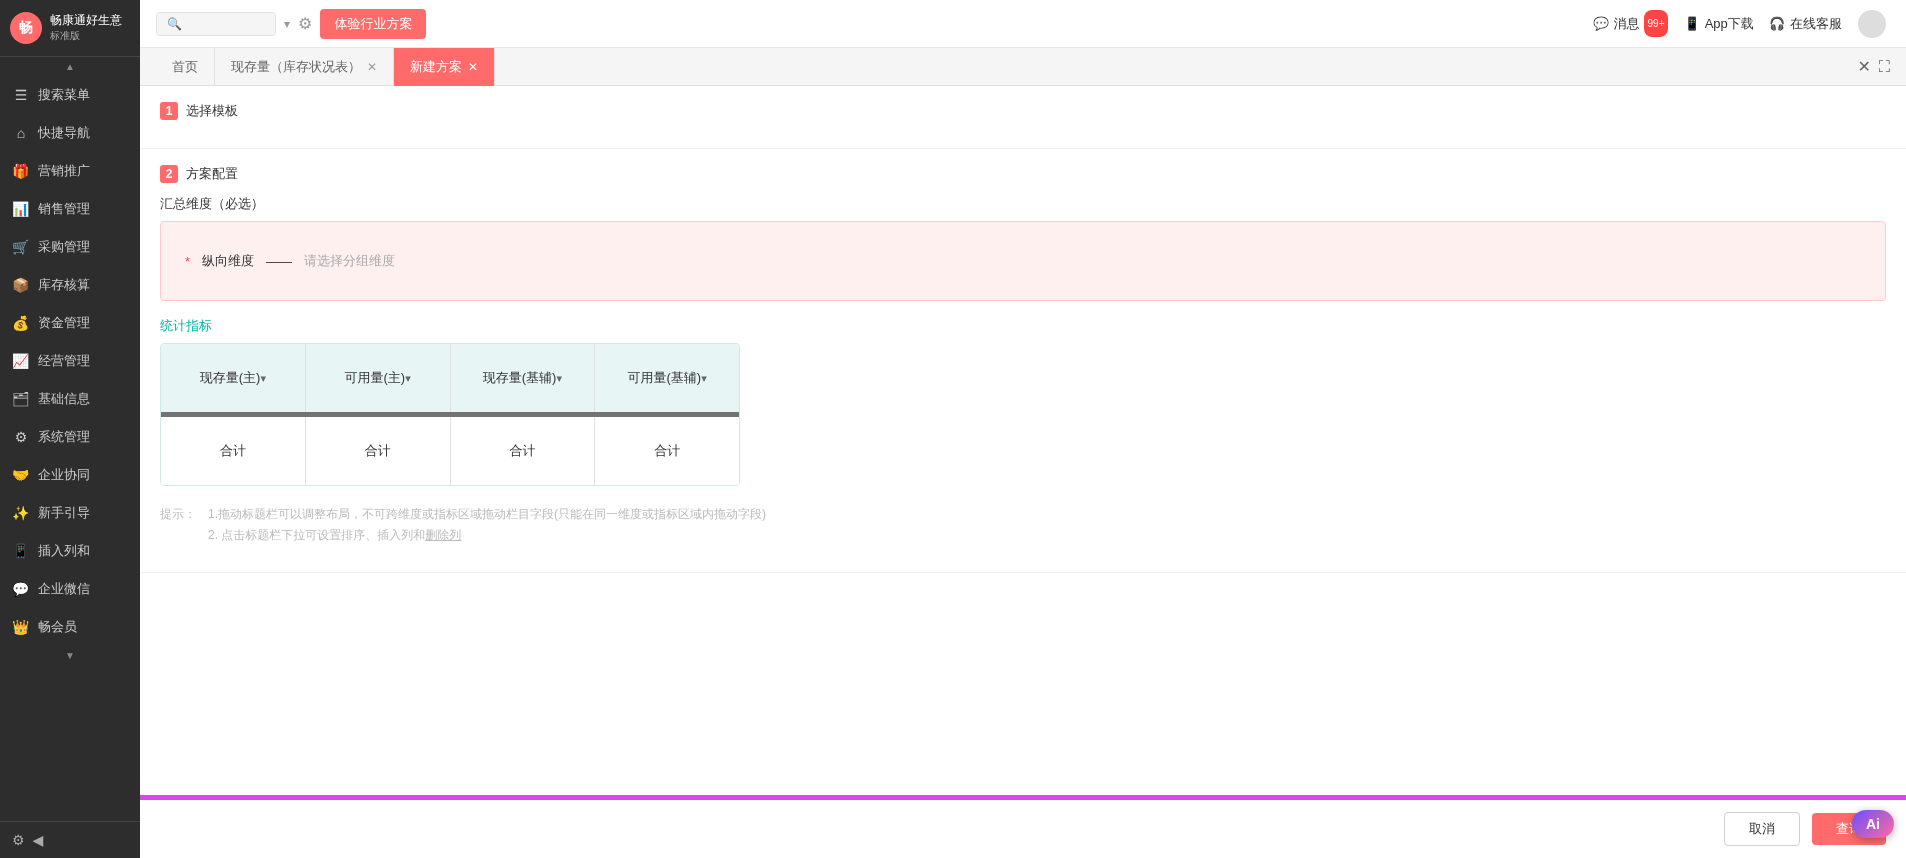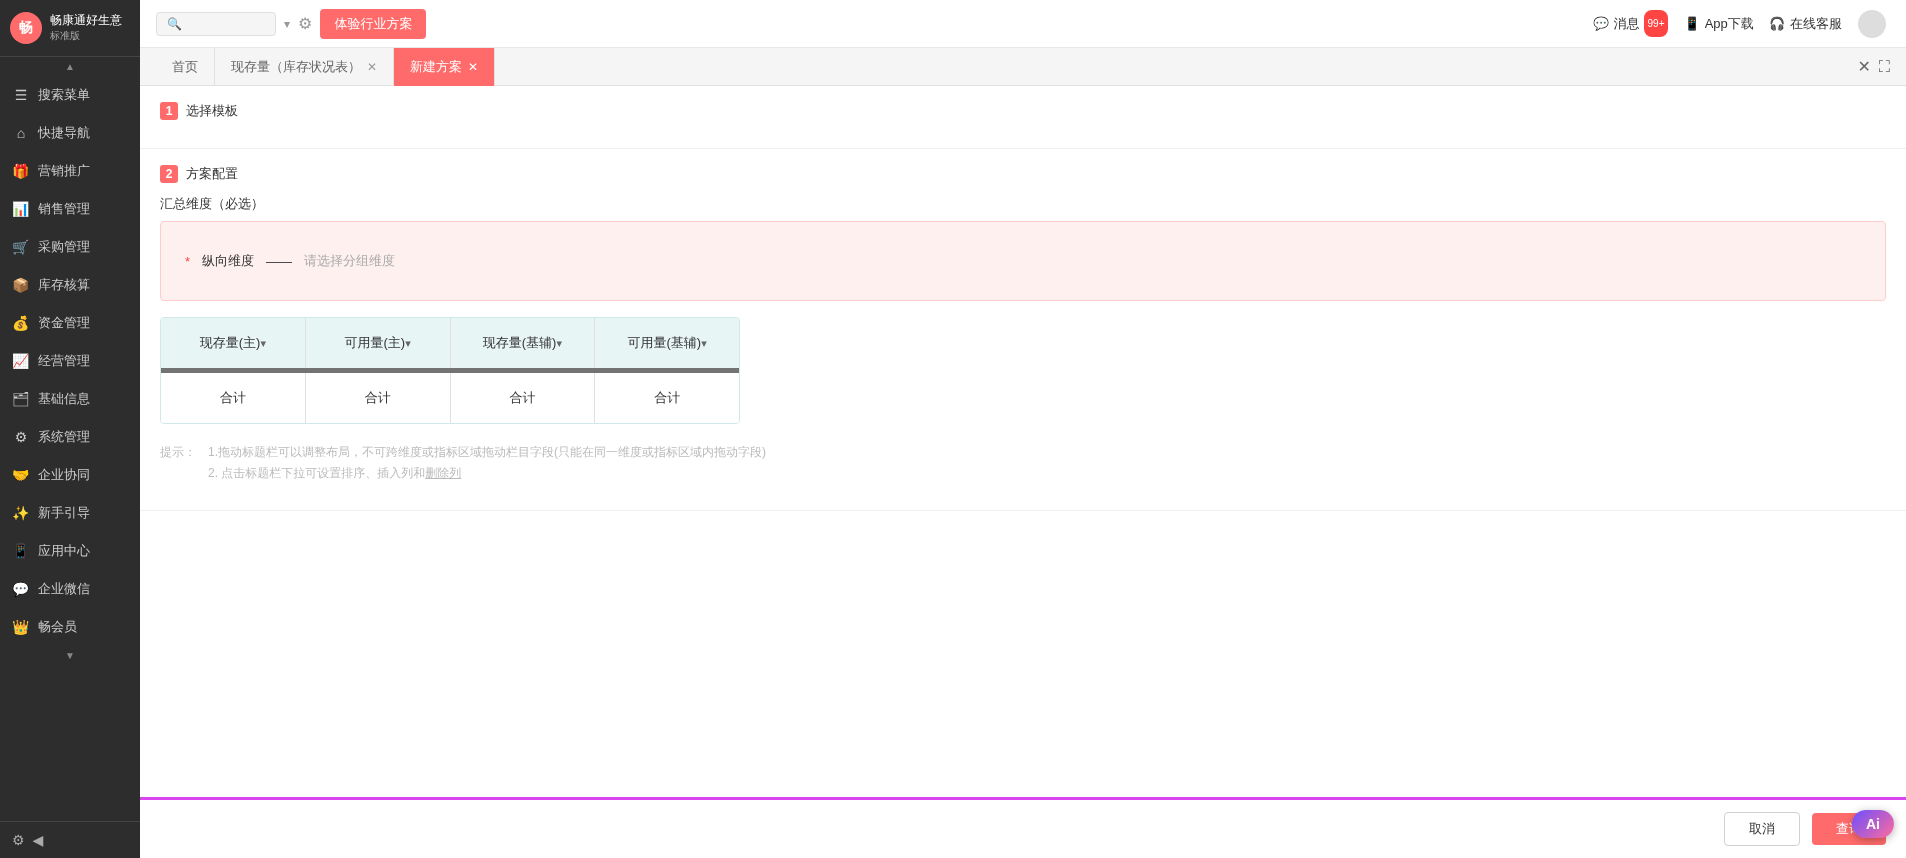--- a/index.html
+++ b/index.html
@@ -180,21 +180,21 @@
       width: 28px; height: 14px; background: #e8e8e8; border-radius: 2px;
     }
 
     
     .stats-section { margin-bottom: 12px; }
     .stats-title { font-size: 13px; color: #00b8a9; margin-bottom: 8px; }
     .stats-table { border: 1px solid #d0e8e8; border-radius: 4px; overflow: hidden; width: 580px; }
     .stats-table-header { display: flex; background: #e8f5f5; }
     .stats-table-row { display: flex; background: #fff; border-top: 5px solid #737373; }
     .stats-cell {
-      flex: 1; padding: 16px 12px; text-align: center;
+      flex: 1; padding: 25px 12px; text-align: center;
       font-size: 13px; color: #333;
       display: flex; align-items: center; justify-content: center; 
       border-right: 1px solid #e0e0e0;
     }
     .stats-cell:last-child { border-right: none; }
     .stats-chevron { color: #666; font-size: 11px; cursor: pointer; }
 
     
     .tips { font-size: 12px; color: #bbb; padding: 8px 0; }
     .tips-item { margin-bottom: 4px; }
@@ -207,21 +207,21 @@
     }
     .save-checkbox {
       width: 14px; height: 14px; border: 1px solid #ccc; background: #fff;
       display: flex; align-items: center; justify-content: center;
     }
 
     
     .footer {
       display: flex; justify-content: flex-end; align-items: center; gap: 12px;
       padding: 12px 20px;
-      border-top: 3px solid #d946ef;
+      border-top: 5px solid #d946ef;
       background: #fff;
       flex-shrink: 0;
     }
     .footer-cancel {
       background: #fff; border: 1px solid #d0d0d0; color: #333;
       padding: 7px 24px; border-radius: 4px; font-size: 13px; cursor: pointer;
     }
     .footer-confirm {
       background: #ff6b6b; border: none; color: #fff;
       padding: 7px 24px; border-radius: 4px; font-size: 13px; cursor: pointer;
@@ -294,21 +294,21 @@
   <div class="sidebar-item">
     <span class="sidebar-item-icon">🤝</span>
     <span>企业协同</span>
   </div>
   <div class="sidebar-item">
     <span class="sidebar-item-icon">✨</span>
     <span>新手引导</span>
   </div>
   <div class="sidebar-item">
     <span class="sidebar-item-icon">📱</span>
-    <span>应用中心</span>
+    <span>插入列和</span>
   </div>
   <div class="sidebar-item">
     <span class="sidebar-item-icon">💬</span>
     <span>企业微信</span>
   </div>
   <div class="sidebar-item">
     <span class="sidebar-item-icon">👑</span>
     <span>畅会员</span>
   </div>
 
@@ -388,20 +388,21 @@
       <div class="dimension-box">
         <span class="dimension-required">*</span>
         <span class="dimension-text">纵向维度</span>
         <span class="dimension-dash">——</span>
         <span class="dimension-placeholder">请选择分组维度</span>
       </div>
 
       <div style="margin-top:16px">
 
         <div class="stats-section">
+          <div class="stats-title">统计指标</div>
           <div class="stats-table">
             <div class="stats-table-header">
               <div class="stats-cell">
                 <span>现存量(主)</span>
                 <span class="stats-chevron">▾</span>
               </div>
               <div class="stats-cell">
                 <span>可用量(主)</span>
                 <span class="stats-chevron">▾</span>
               </div>

